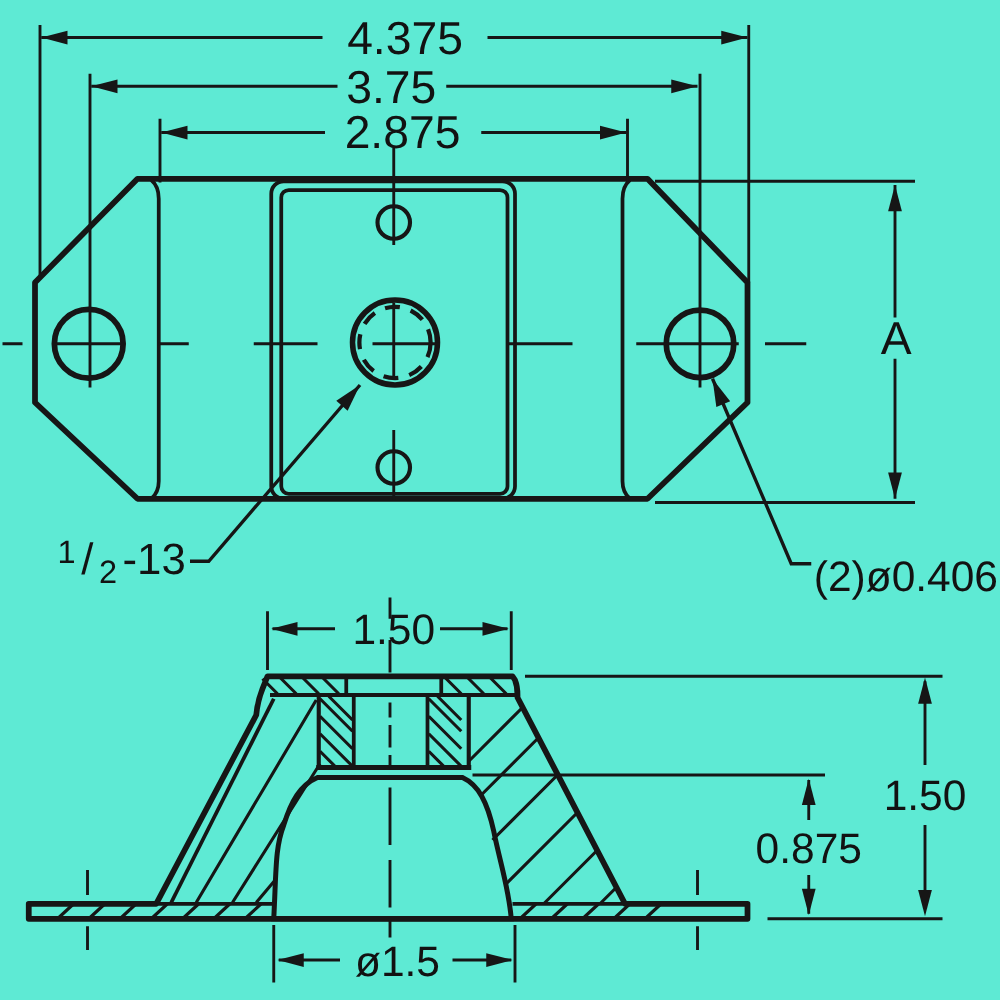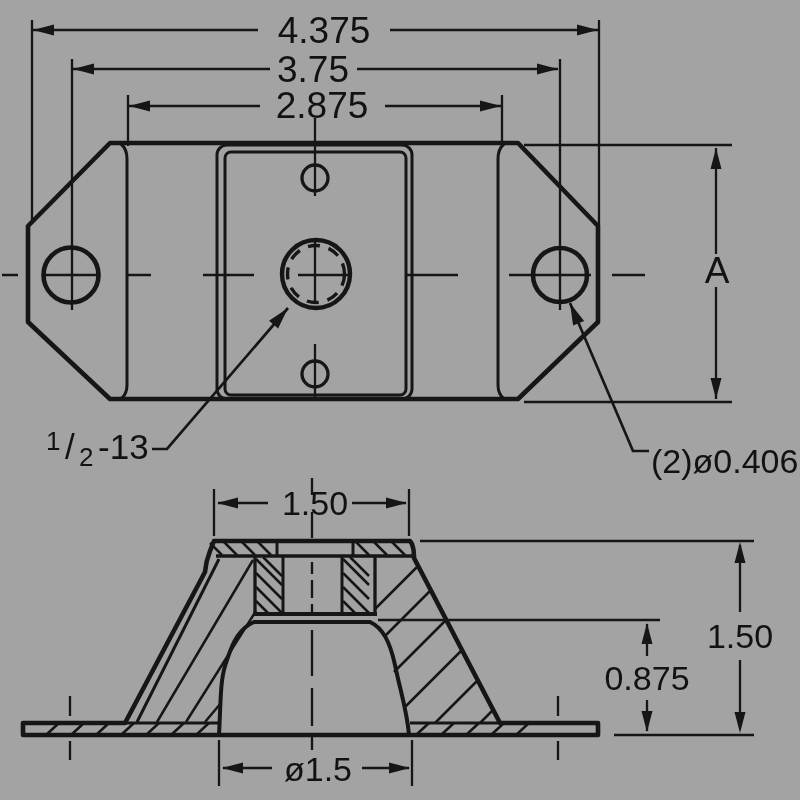--- a/index.html
+++ b/index.html
@@ -1,16 +1,16 @@
 <!DOCTYPE html>
 <html><head>
 <meta charset="utf-8">
 <style>
   html,body{margin:0;padding:0;background:#fff;}
-  #stage{width:800px;height:800px;background:#a3a3a3;position:relative;overflow:hidden;}
+  #stage{width:800px;height:800px;background:#5eead4;position:relative;overflow:hidden;}
   svg{display:block;}
   .ln{stroke:#161616;fill:none;}
   .thick{stroke-width:4.6;stroke-linejoin:round;stroke-linecap:round;}
   .med{stroke-width:3.3;stroke-linejoin:round;}
   .med2{stroke-width:3.0;}
   .thin{stroke-width:2.3;}
   .hatch{stroke-width:2.5;stroke-linecap:butt;}
   .arrow{fill:#161616;stroke:none;}
   text{fill:#121212;font-family:"Liberation Sans","DejaVu Sans",sans-serif;}
   .dimtxt{font-size:37px;}

